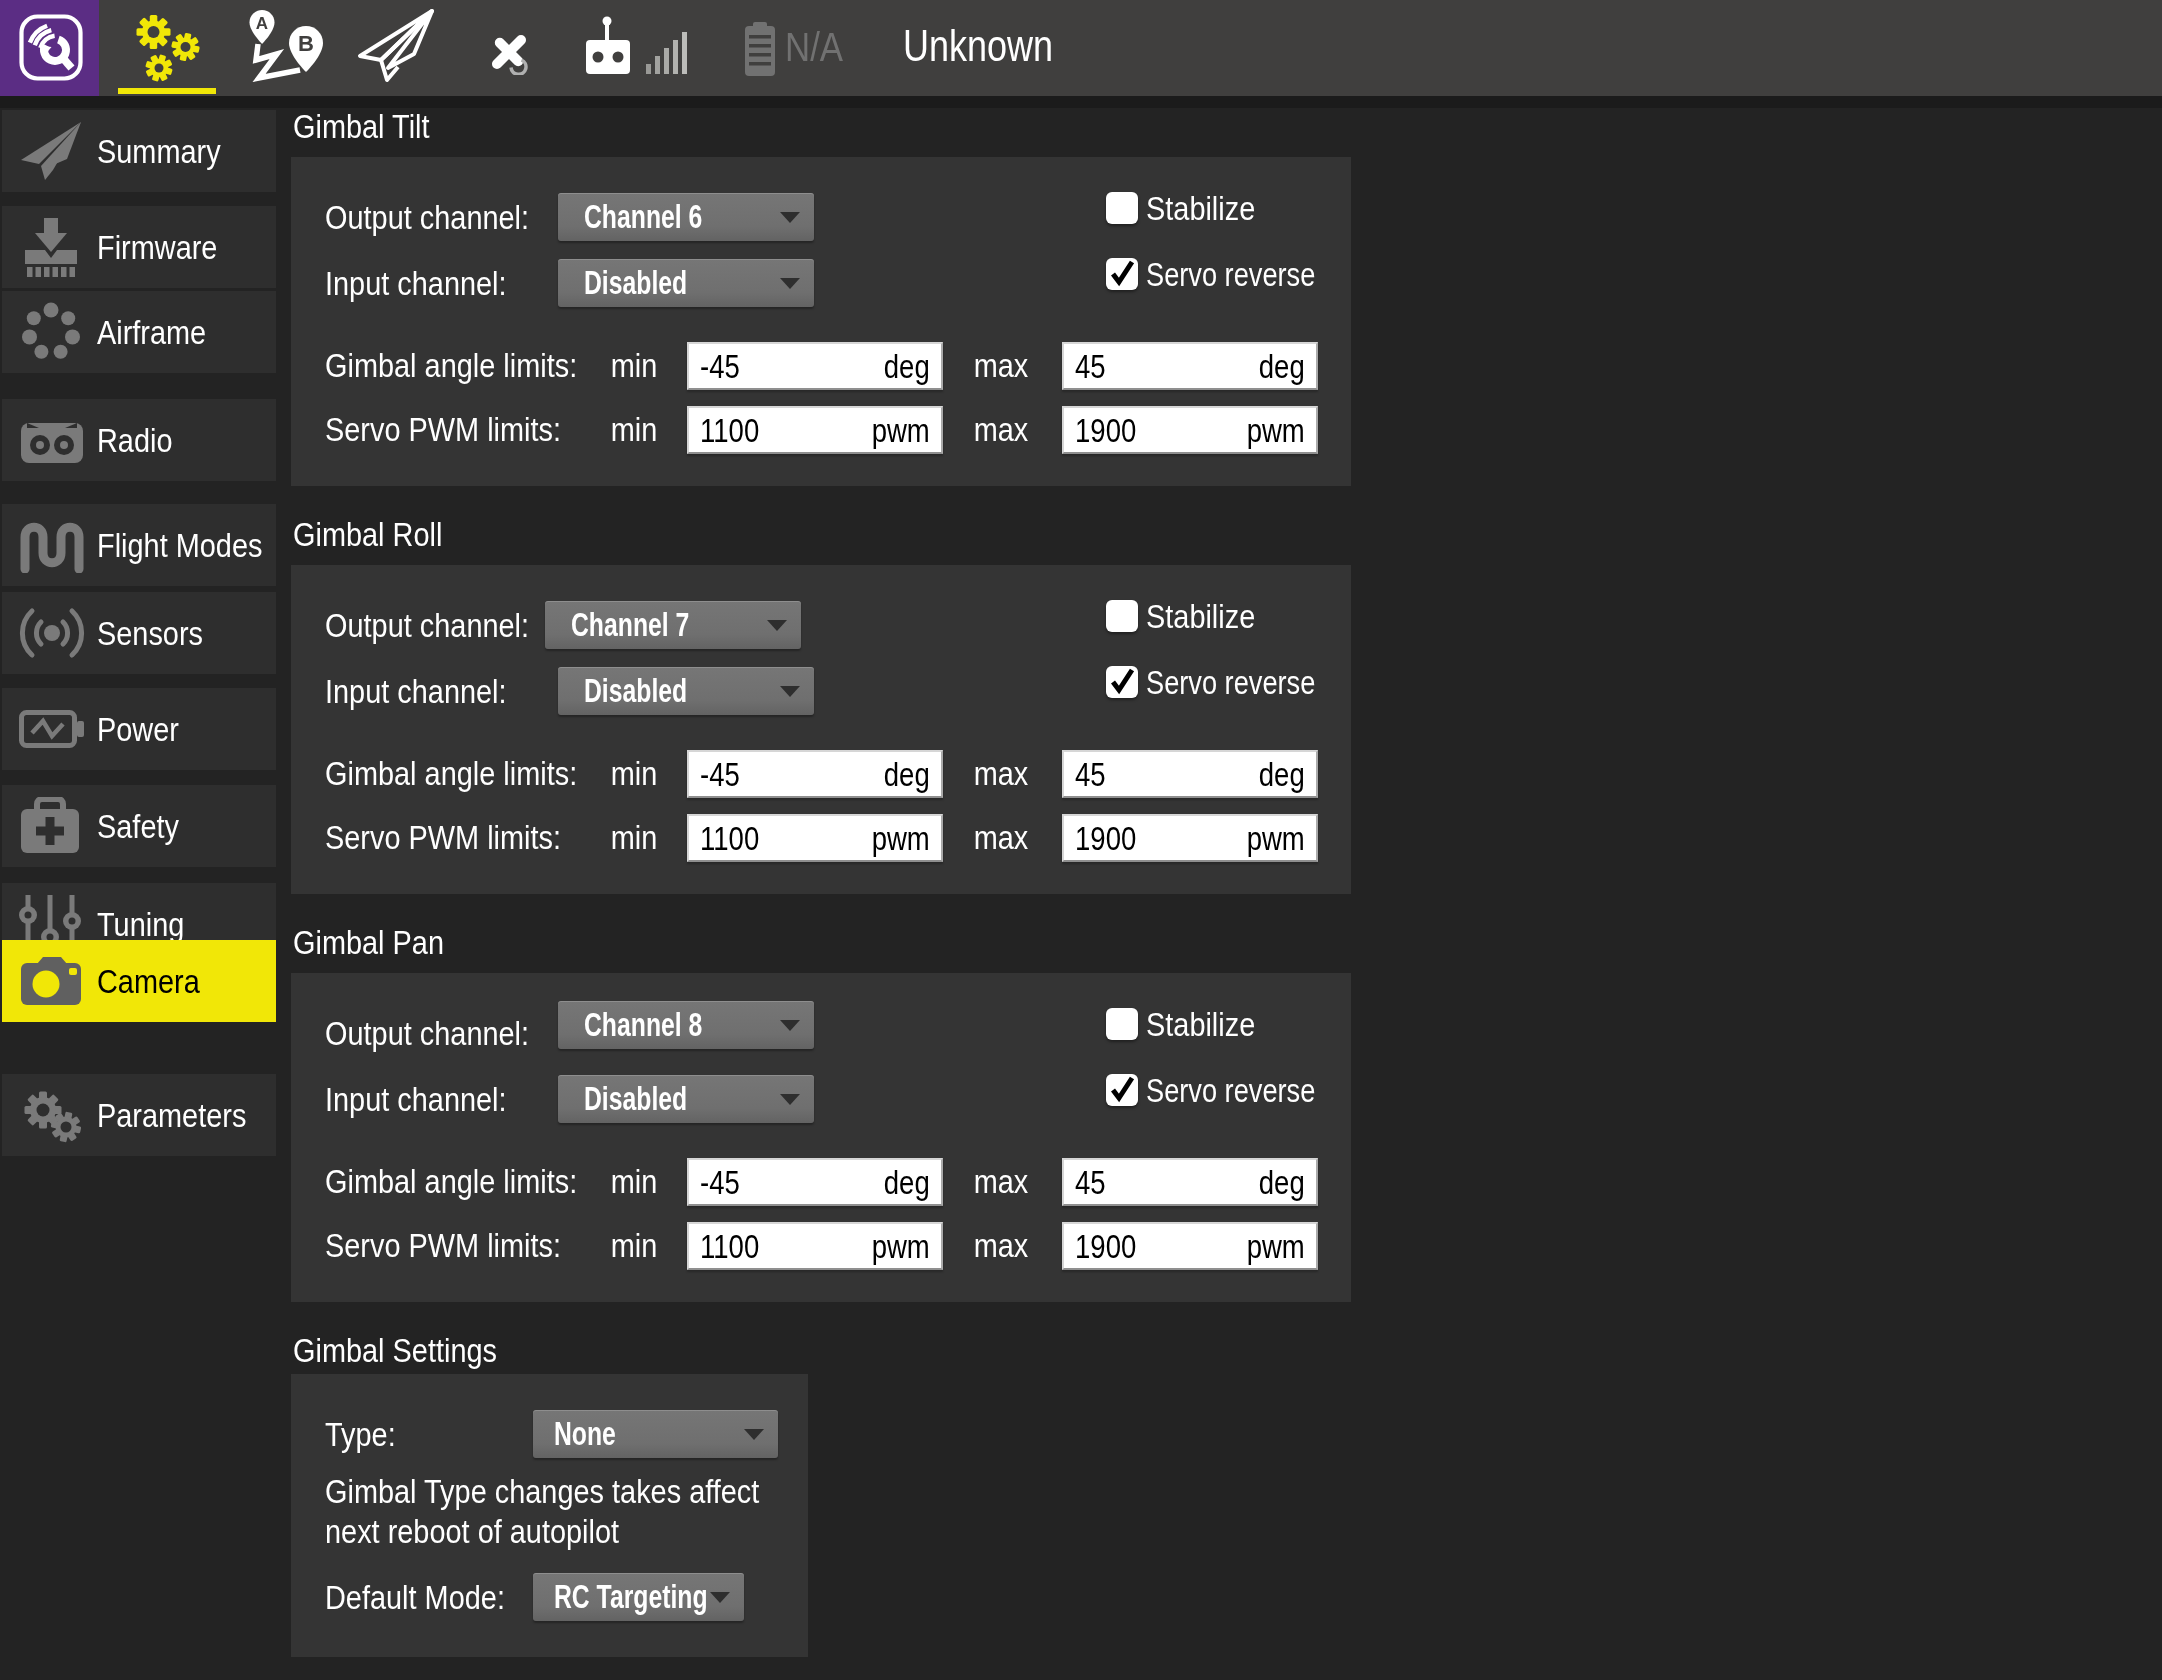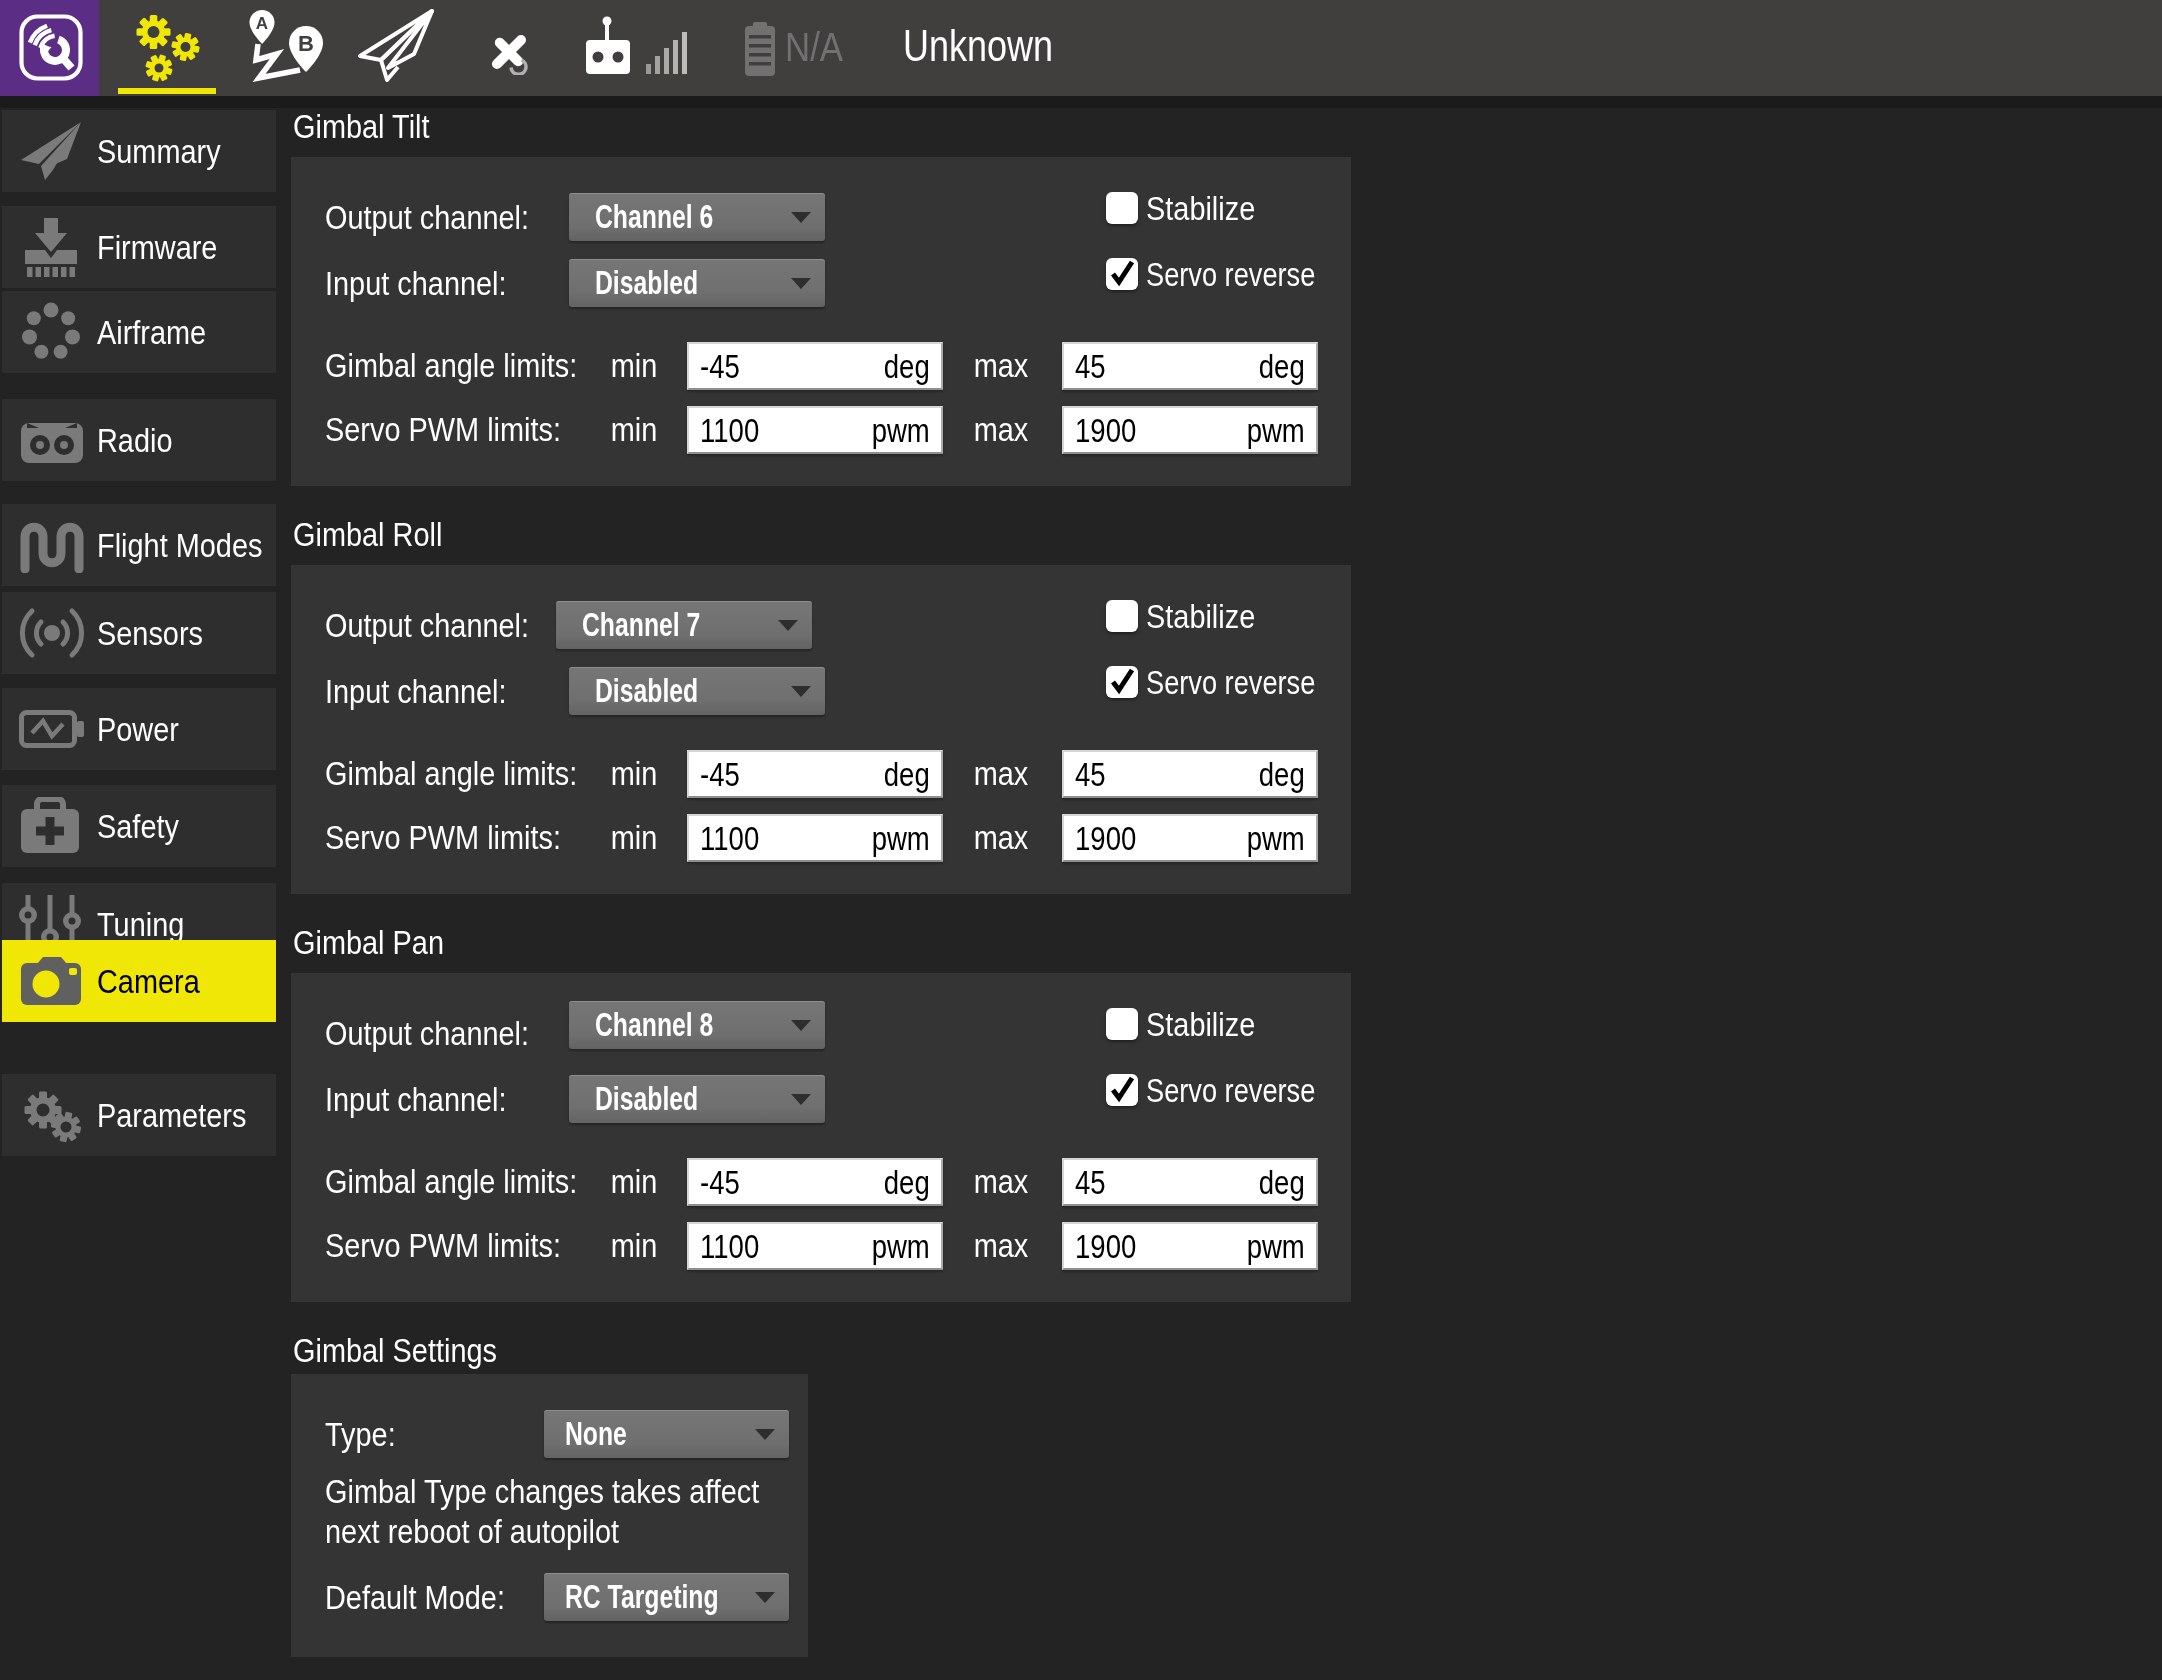--- a/index.html
+++ b/index.html
@@ -16,21 +16,21 @@
   .sbtn{position:absolute;left:2px;width:274px;height:82px;background:#2e2e2e;}
   .sbtn span{position:absolute;left:95px;top:50%;transform:translateY(-50%) scaleX(0.85);
              transform-origin:0 50%;color:#fff;font-size:34px;white-space:nowrap;}
   .sbtn svg{top:50%;transform:translateY(-50%);}
   .sbtn.active{background:#f1e707;}
   .sbtn.active span{color:#000;}
   .panel{position:absolute;left:291px;width:1060px;height:329px;background:#343434;}
   .sectitle{position:absolute;left:293px;color:#fff;font-size:34px;line-height:42px;white-space:nowrap;
             transform:scaleX(0.85);transform-origin:0 0;}
   .drop{position:absolute;width:256px;height:48px;background:linear-gradient(#767676 0%,#6f6f6f 70%,#636363 100%);
-        border-radius:3px;box-shadow:inset 0 1px 0 rgba(255,255,255,.18), 0 2px 2px rgba(0,0,0,.3);margin-left:11px;}
+        border-radius:3px;box-shadow:inset 0 1px 0 rgba(255,255,255,.18), 0 2px 2px rgba(0,0,0,.3);}
   .drop b{position:absolute;left:26px;top:50%;transform:translateY(-50%) scaleX(0.75);
           transform-origin:0 50%;color:#fff;font-size:33px;font-weight:bold;white-space:nowrap;}
   .drop i{position:absolute;right:14px;top:50%;margin-top:-5px;width:0;height:0;
           border-left:10px solid transparent;border-right:10px solid transparent;border-top:11px solid #2e2e2e;}
   .field{position:absolute;width:256px;height:48px;background:#fff;
          border:2px solid #d6d6d6;border-right-color:#aaa;border-bottom-color:#8f8f8f;
          box-sizing:border-box;box-shadow:0 2px 2px rgba(0,0,0,.25);}
   .field .v{position:absolute;left:11px;top:50%;transform:translateY(-50%) scaleX(0.81);
             transform-origin:0 50%;color:#000;font-size:34px;}
   .field .u{position:absolute;right:11px;top:50%;transform:translateY(-50%) scaleX(0.81);
@@ -412,17 +412,17 @@
 </div>
 <div class="sectitle" style="top:1329px">Gimbal Settings</div>
 <div class="panel" style="top:1374px;width:517px;height:283px">
 <div class="t" style="left:34px;top:40px">Type:</div>
 <div class="drop" style="left:242px;top:36px;width:245px">
       <b style="left:21px">None</b>
       <i></i>
     </div>
 <div class="t" style="left:34px;top:97px;line-height:40px">Gimbal Type changes takes affect<br>next reboot of autopilot</div>
 <div class="t" style="left:34px;top:203px">Default Mode:</div>
-<div class="drop" style="left:242px;top:199px;width:245px">
+<div class="drop" style="left:242px;top:199px;width:211px">
       <b style="left:21px">RC Targeting</b>
       <i></i>
     </div>
 </div>
 
 </body></html>

